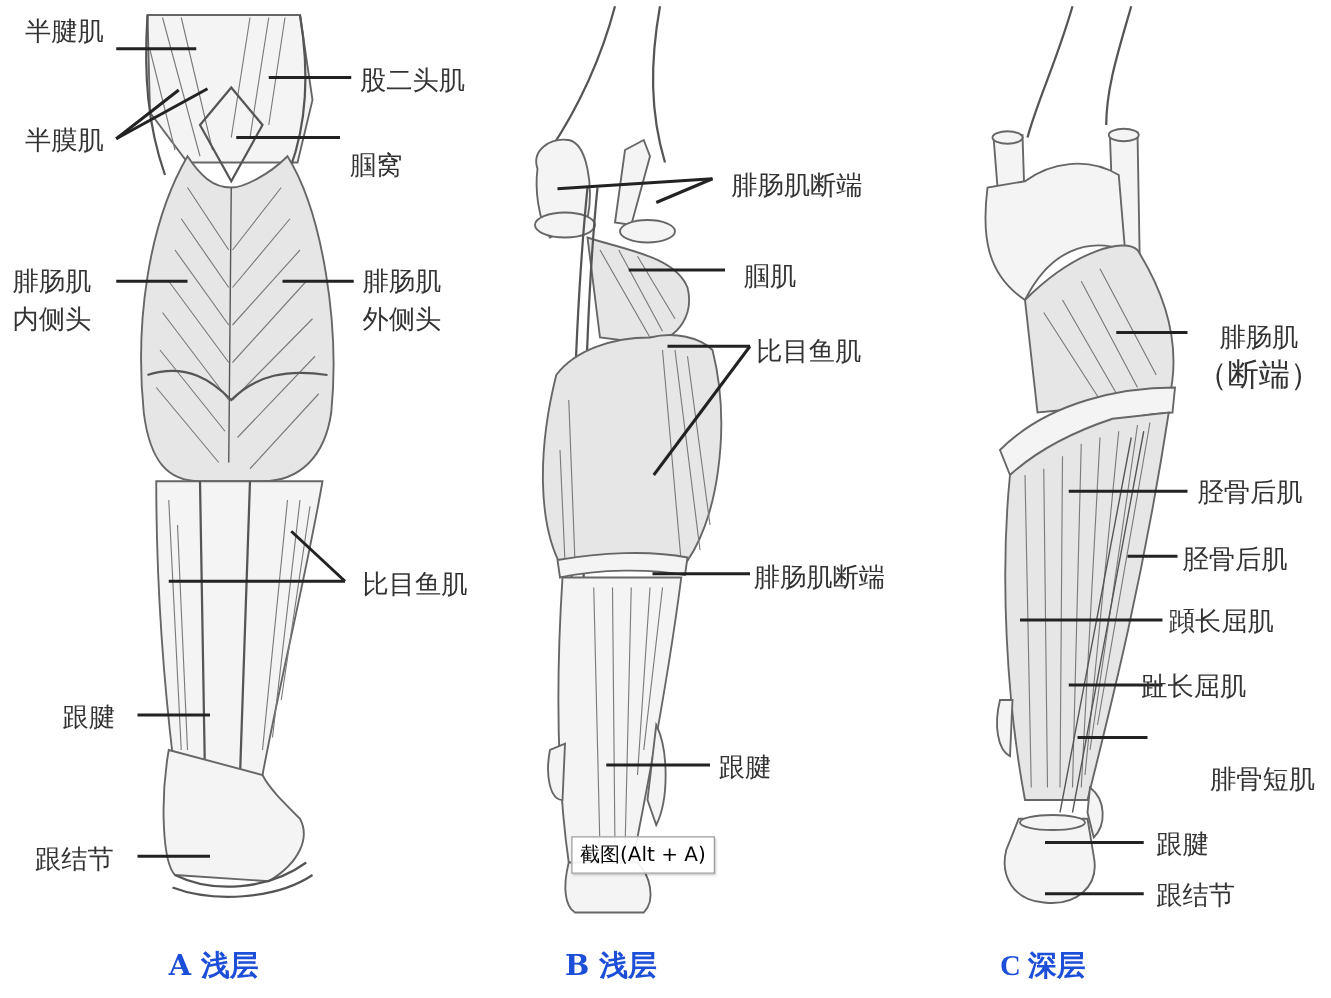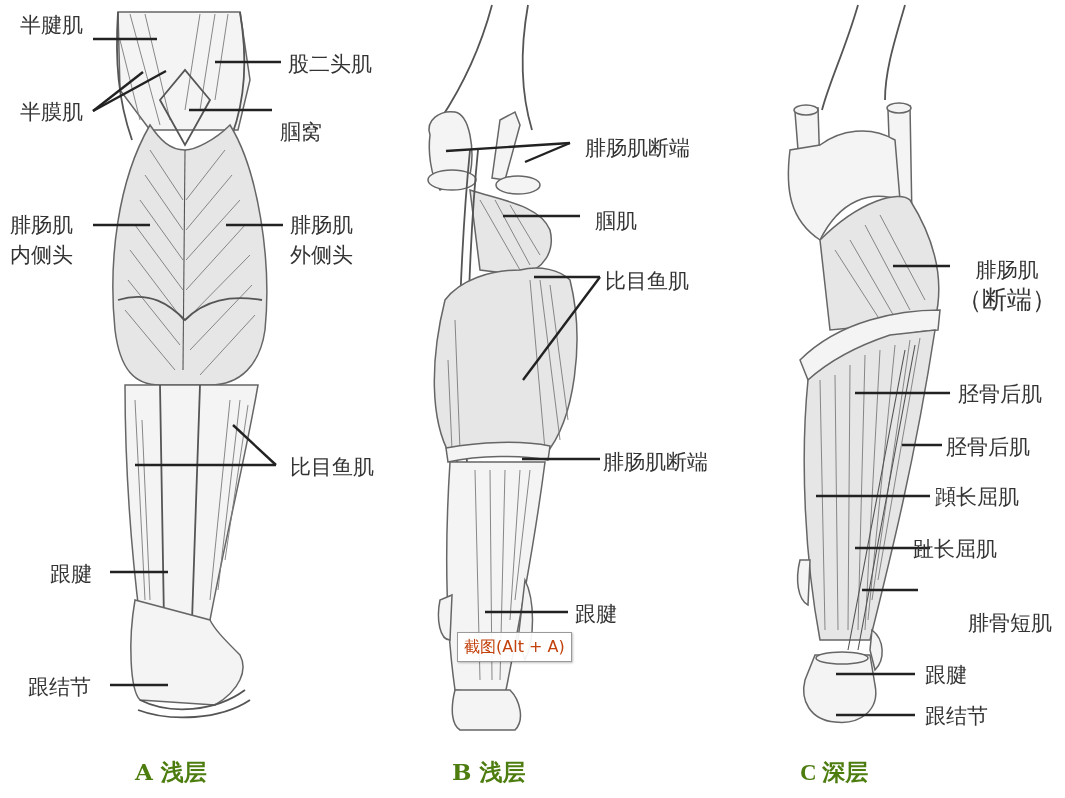--- a/index.html
+++ b/index.html
@@ -2,25 +2,25 @@
 <html><head>
   <meta charset="utf-8">
   <style>
     html, body { margin: 0; padding: 0; background: #ffffff; }
     body { width: 1065px; height: 798px; position: relative; overflow: hidden;
            font-family: "DejaVu Sans", sans-serif; color: #333333; }
     .art { position: absolute; left: 0; top: 0; width: 1065px; height: 798px; }
     .label { position: absolute; font-size: 21px; line-height: 26px; color: #333333;
              white-space: nowrap; font-family: "DejaVu Sans", sans-serif; }
     .label.two { line-height: 30px; }
-    .caption { position: absolute; font-size: 23px; font-weight: bold; color: #4d7c0f;
+    .caption { position: absolute; font-size: 23px; font-weight: bold; color: #1d4ed8;
                font-family: "DejaVu Serif", serif; white-space: nowrap; text-align: right; }
-    .tooltip { position: absolute; left: 457px; top: 632px; height: 28px; padding: 0 6px;
+    .tooltip { position: absolute; left: 457px; top: 669px; height: 28px; padding: 0 6px;
                border: 1px solid #9a9a9a; background: rgba(255,255,255,0.92);
-               font-size: 16px; line-height: 28px; color: #c2410c;
+               font-size: 16px; line-height: 28px; color: #000000;
                box-shadow: 1px 1px 2px rgba(0,0,0,0.25);
                font-family: "DejaVu Sans", sans-serif; white-space: nowrap; text-align: center; }
     .leader { stroke: #222222; stroke-width: 2.4; fill: none; }
     .out { stroke: #555555; stroke-width: 1.8; fill: none; }
     .fib { stroke: #7a7a7a; stroke-width: 0.9; fill: none; }
     .fibd { stroke: #555555; stroke-width: 1.1; fill: none; }
     .shade { fill: #e6e6e6; stroke: #666666; stroke-width: 1.5; }
     .light { fill: #f4f4f4; stroke: #666666; stroke-width: 1.5; }
   </style>
 </head>

